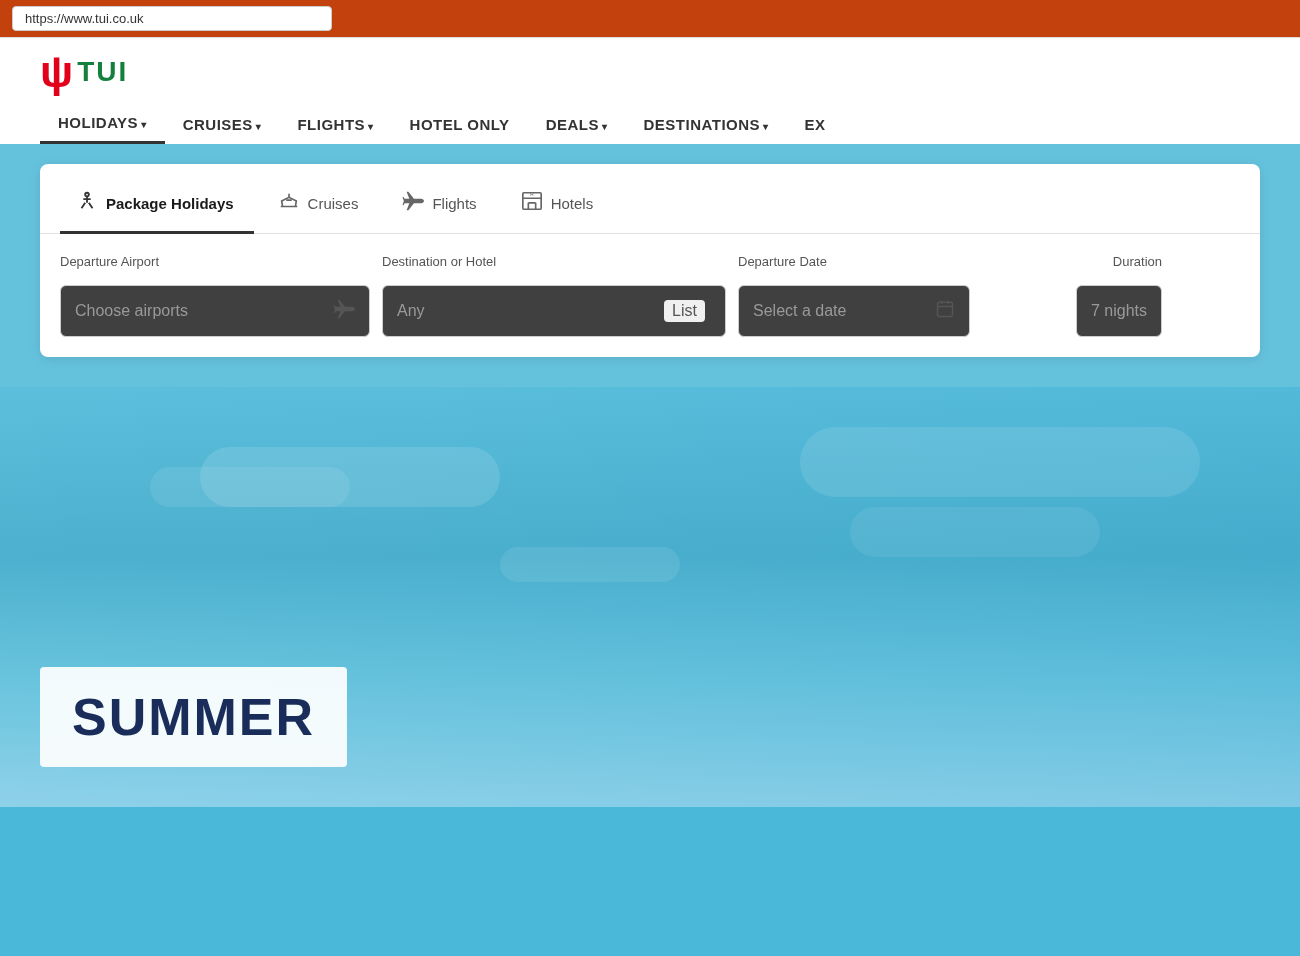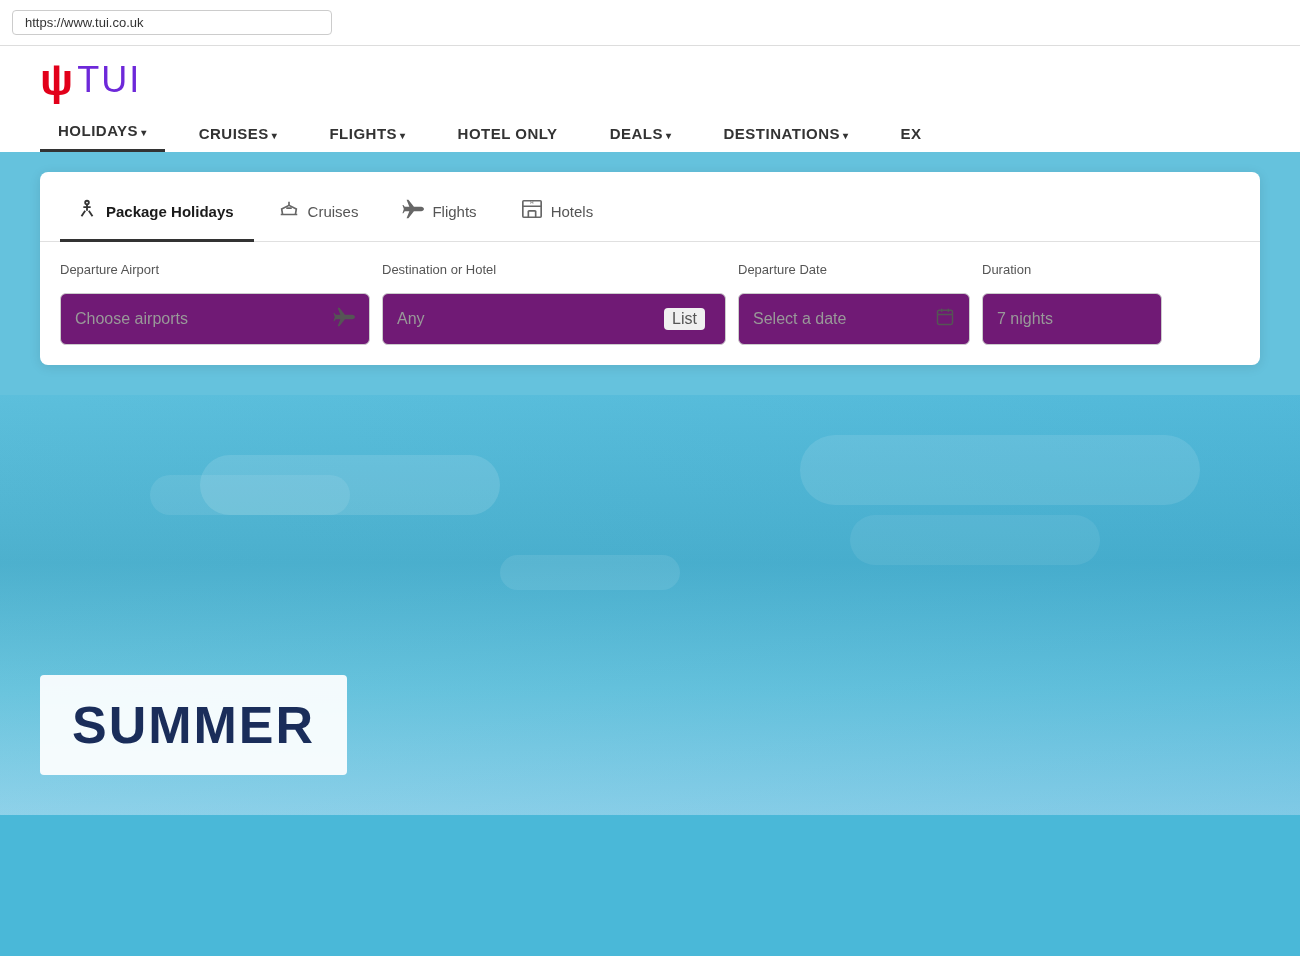--- a/index.html
+++ b/index.html
@@ -6,22 +6,22 @@
     body {
       width: 1300px;
       height: 956px;
       overflow: hidden;
       font-family: -apple-system, BlinkMacSystemFont, 'Segoe UI', Arial, sans-serif;
       background: #4ab8d8;
     }
 
     
     .browser-bar {
-      height: 46px;
-      background: #ffffff;
+      height: 38px;
+      background: #c2410c;
       display: flex;
       align-items: center;
       padding: 0 12px;
       border-bottom: 1px solid #ddd;
     }
     .browser-url {
       background: white;
       border: 1px solid #ccc;
       border-radius: 4px;
       padding: 4px 12px;
@@ -46,31 +46,31 @@
       gap: 4px;
     }
     .tui-symbol {
       font-size: 44px;
       color: #e2001a;
       font-weight: bold;
       line-height: 1;
       font-family: Arial, sans-serif;
     }
     .tui-text {
-      font-size: 36px;
-      font-weight: 400;
-      color: #6d28d9;
+      font-size: 28px;
+      font-weight: 700;
+      color: #15803d;
       letter-spacing: 2px;
       font-family: Arial, sans-serif;
     }
 
     .nav-bar {
       display: flex;
-      align-items: flex-end;
-      gap: 16px;
+      align-items: center;
+      gap: 0;
       border-top: none;
     }
     .nav-item {
       padding: 10px 18px;
       font-size: 15px;
       font-weight: 700;
       color: #333;
       cursor: pointer;
       letter-spacing: 0.5px;
       text-transform: uppercase;
@@ -136,38 +136,38 @@
       gap: 12px;
     }
     .field-group {
       display: flex;
       flex-direction: column;
       gap: 16px;
     }
     .field-group.departure { width: 310px; }
     .field-group.destination { width: 344px; }
     .field-group.date { width: 232px; }
-    .field-group.duration { width: 180px; }
+    .field-group.duration { width: 180px; align-items: flex-end; }
 
     .field-label {
       font-size: 13px;
       color: #555;
       font-weight: 400;
     }
     .field-input {
       border: 1.5px solid #ccc;
       border-radius: 6px;
       padding: 12px 14px;
       font-size: 16px;
       color: #999;
       display: flex;
       align-items: center;
       justify-content: space-between;
       cursor: pointer;
-      background: #701a75;
+      background: #404040;
       height: 52px;
     }
     .field-input .placeholder-text {
       color: #999;
       font-size: 16px;
     }
     .field-input .icon {
       font-size: 18px;
       color: #555;
     }

